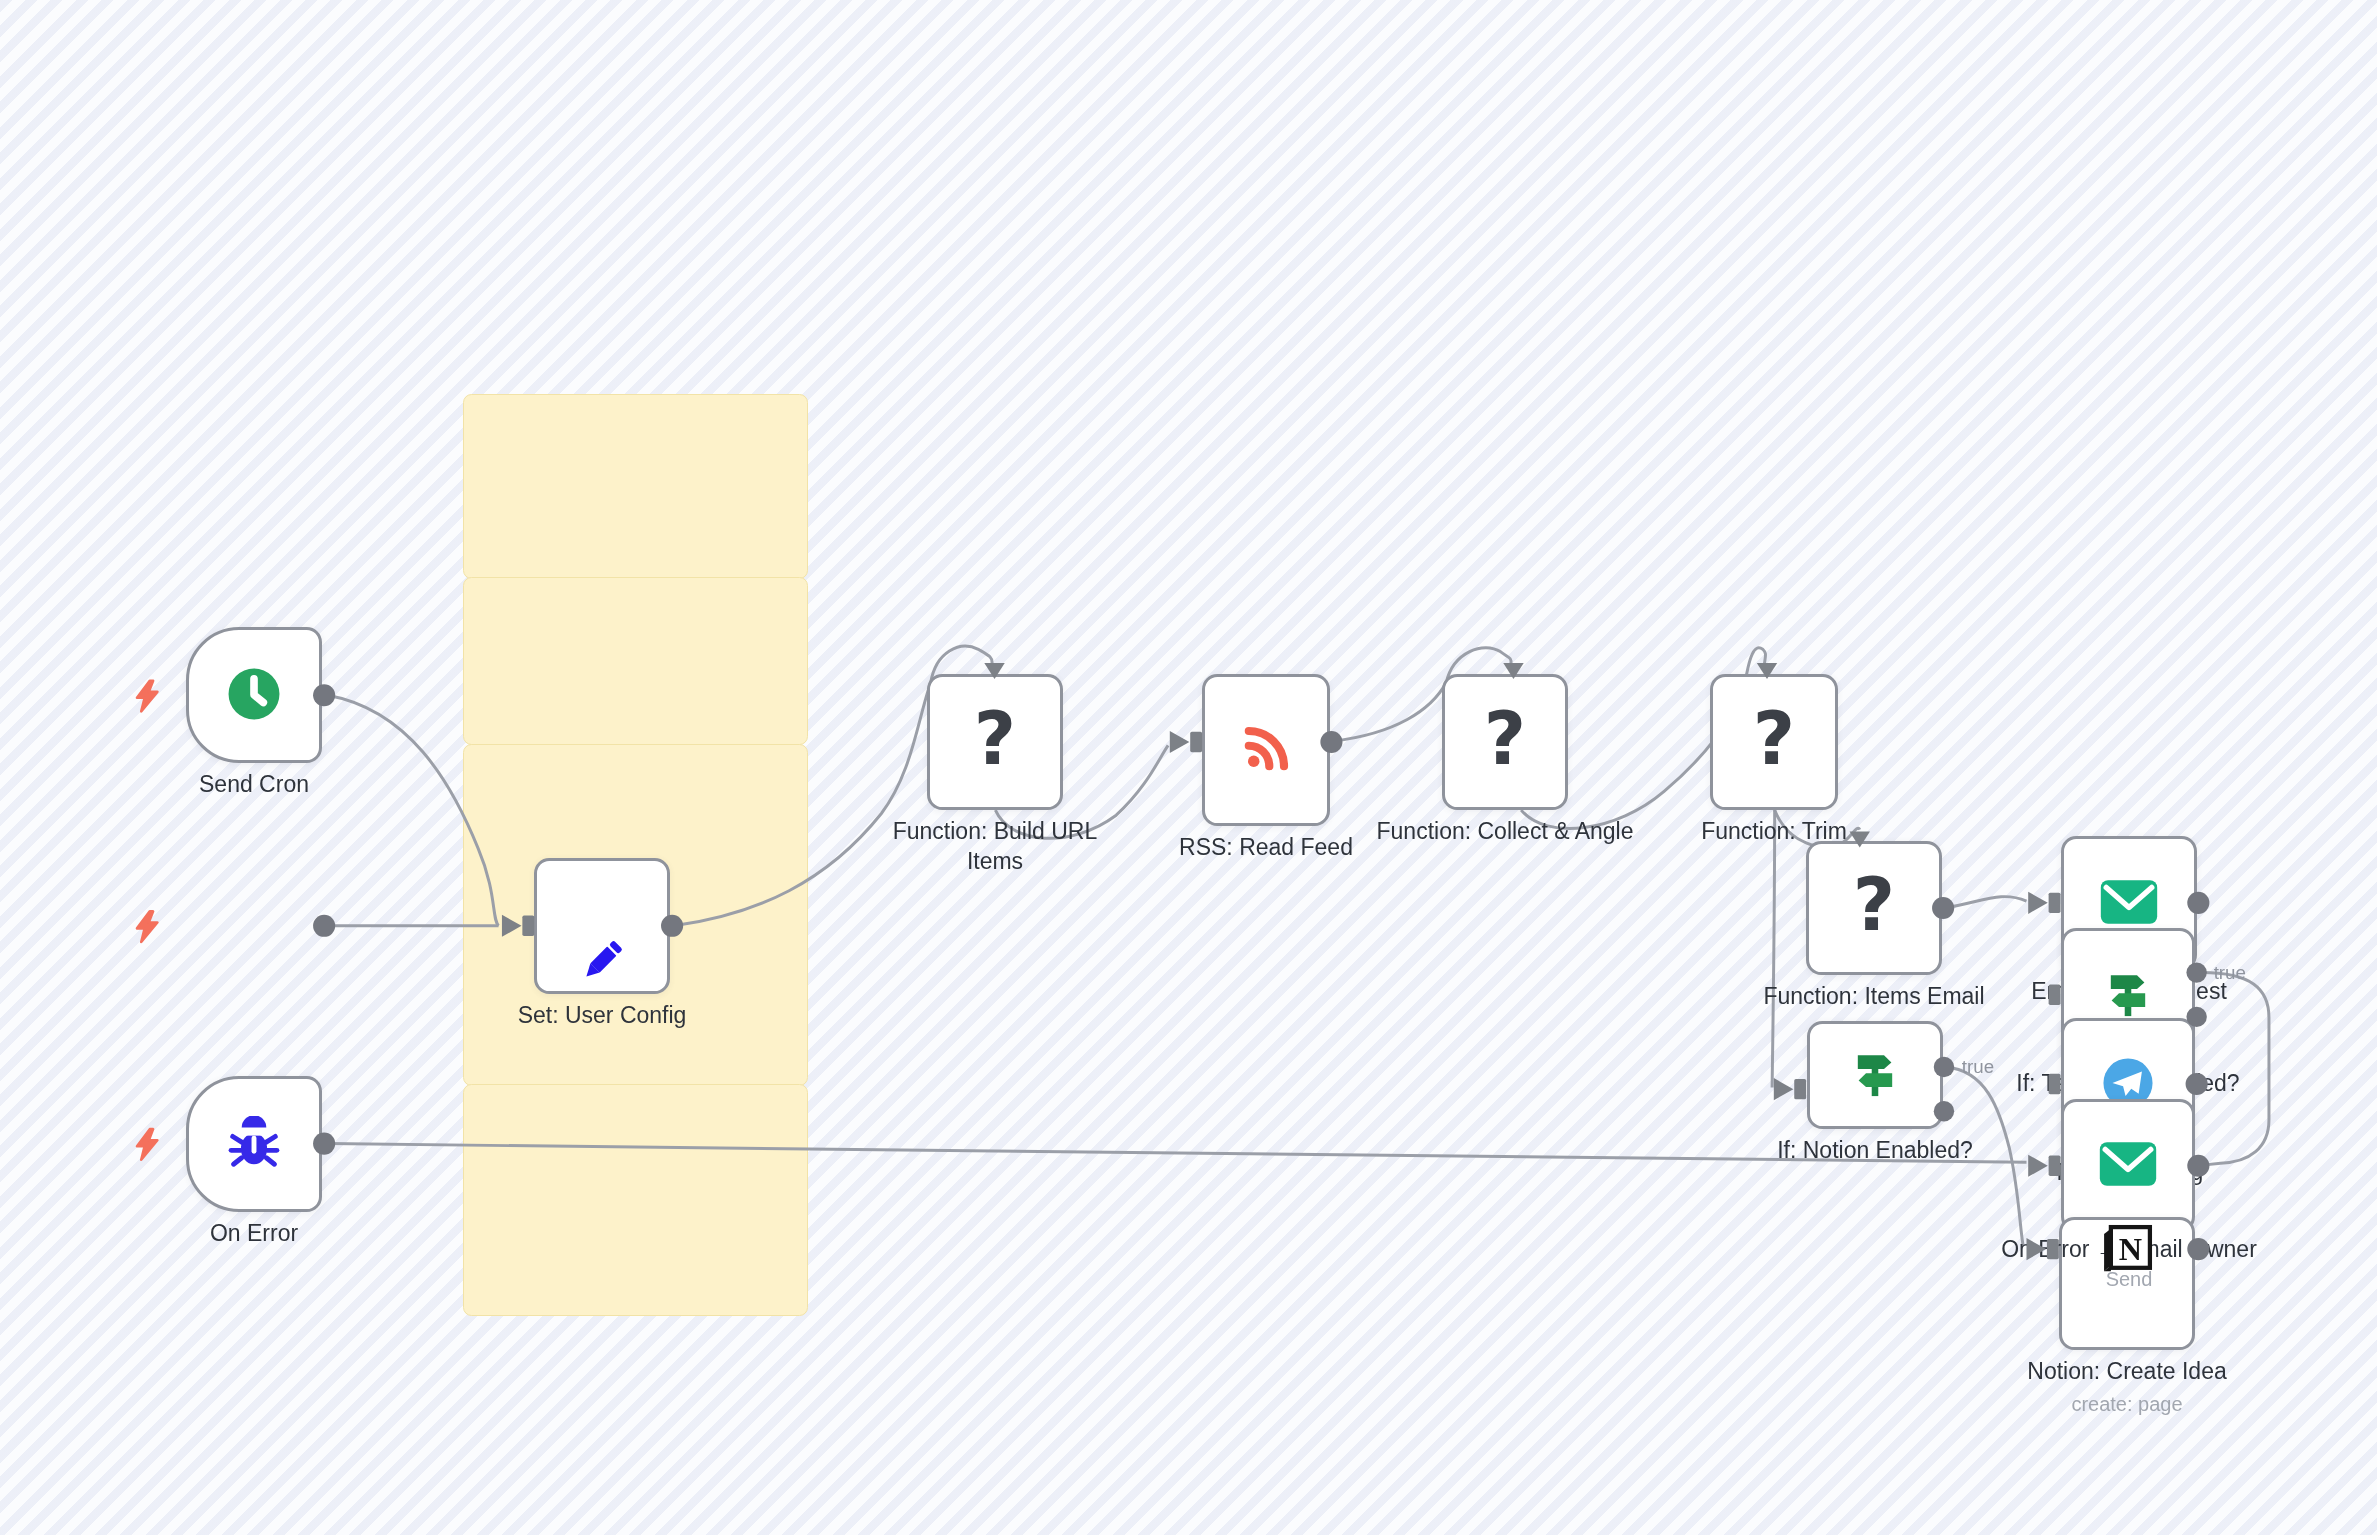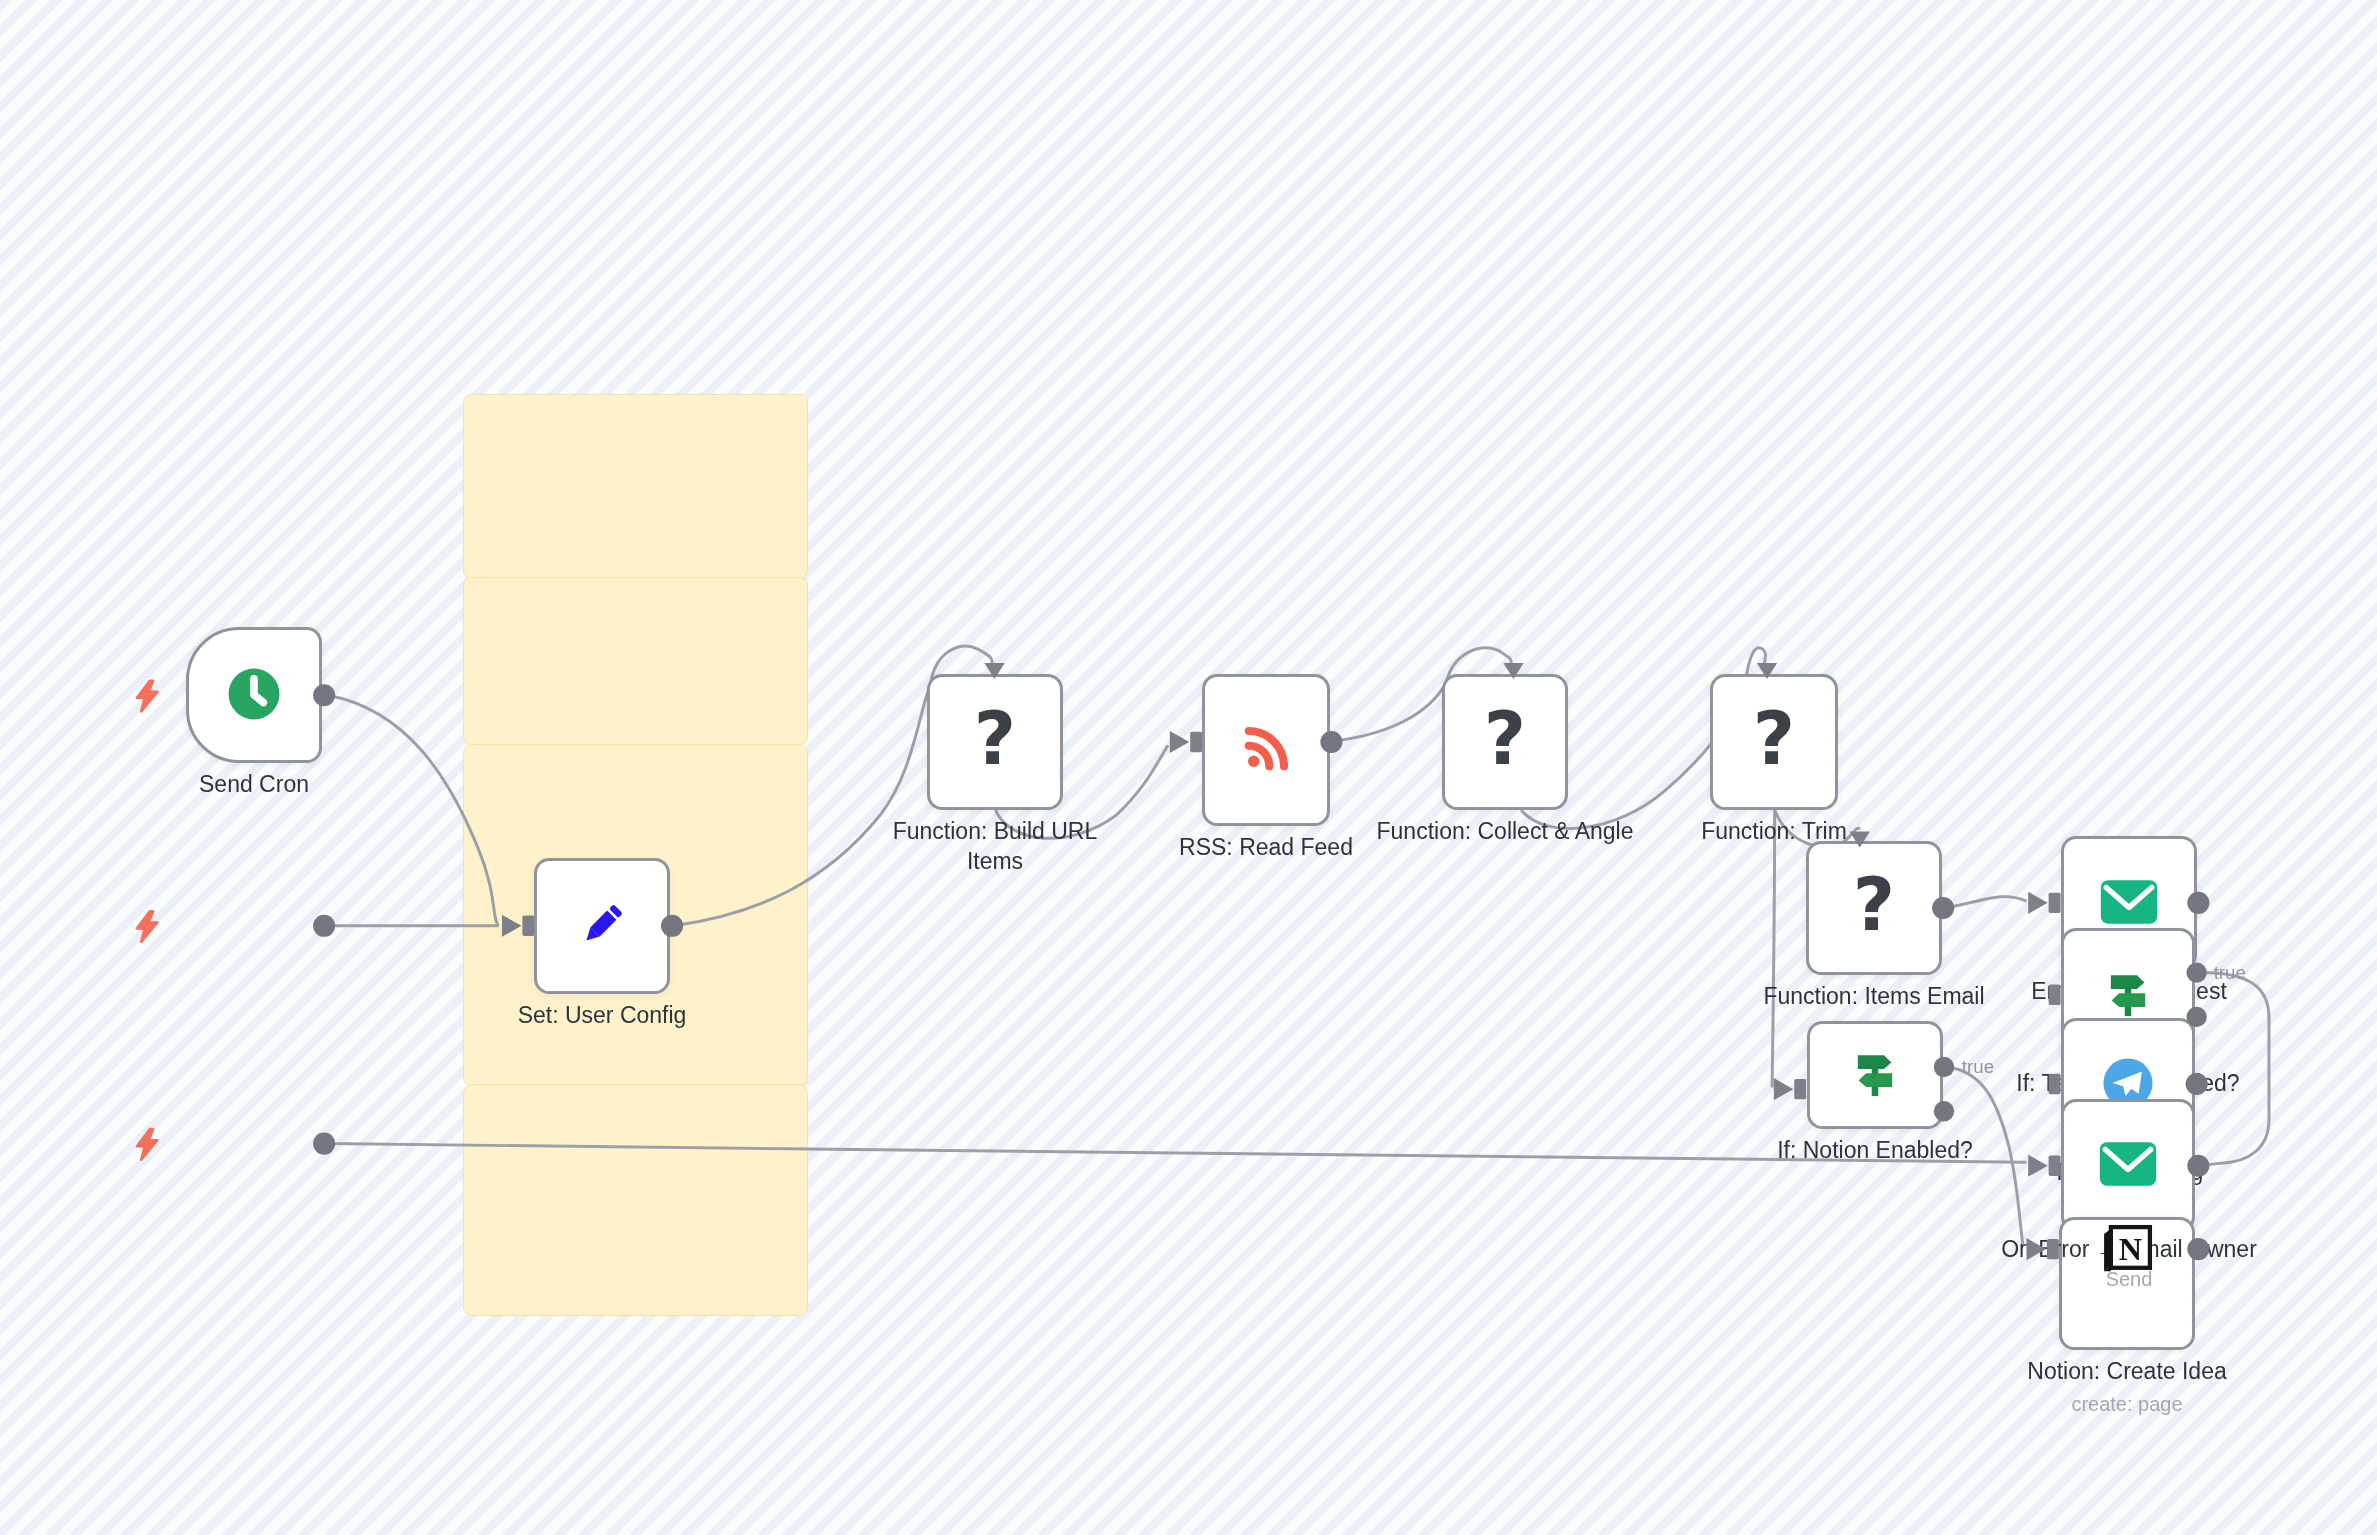--- a/index.html
+++ b/index.html
@@ -85,22 +85,41 @@
     <span>
       <svg width="56" height="56" viewBox="0 0 66 66">
           <circle cx="33" cy="33" r="30" fill="#27a561"></circle>
           <path d="M33 15 L33 34 L44 43" stroke="#fff" stroke-width="9" stroke-linecap="round" stroke-linejoin="round" fill="none"></path>
         </svg>
     </span>
     <div class="label"><span>Send Cron</span></div>
   </div>
 
 
-
-  <div class="node" style="left:534px;top:858px;width:136px;height:136px;z-index:5;">
+  <div class="node trigger" style="left:186px;top:1076px;width:136px;height:136px;z-index:5;">
+    <span>
+      <svg width="54" height="54" viewBox="0 0 66 66">
+        <g stroke="#3629e8" stroke-width="6" stroke-linecap="round">
+          <path d="M18 32 L7 25"></path>
+            <path d="M17 42 L5 42"></path>
+            <path d="M18 51 L8 59"></path>
+          <path d="M48 32 L59 25"></path>
+            <path d="M49 42 L61 42"></path>
+            <path d="M48 51 L58 59"></path>
+        </g>
+        <path d="M18 14 a15 15 0 0 1 30 0 Z" fill="#3629e8"></path>
+        <ellipse cx="33" cy="40" rx="16" ry="19" fill="#3629e8"></ellipse>
+        <rect x="14" y="19" width="38" height="5" fill="#fff"></rect>
+        <rect x="30" y="24" width="6" height="22" rx="3" fill="#fff"></rect>
+      </svg>
+    </span>
+    <div class="label"><span>On Error</span></div>
+  </div>
+
+  <div class="node" style="left:534px;top:858px;width:136px;height:136px;z-index:5;align-items:flex-end;">
     <span>
       <svg width="54" height="54" viewBox="0 0 66 66">
         <g transform="rotate(45 33 33)" fill="#2817f0">
           <rect x="25" y="5" width="16" height="8" rx="3"></rect>
           <rect x="25" y="16" width="16" height="29" rx="1"></rect>
           <path d="M25 45 L41 45 L33 60 Z"></path>
         </g>
       </svg>
     </span>
     <div class="label"><span>Set: User Config</span></div>

